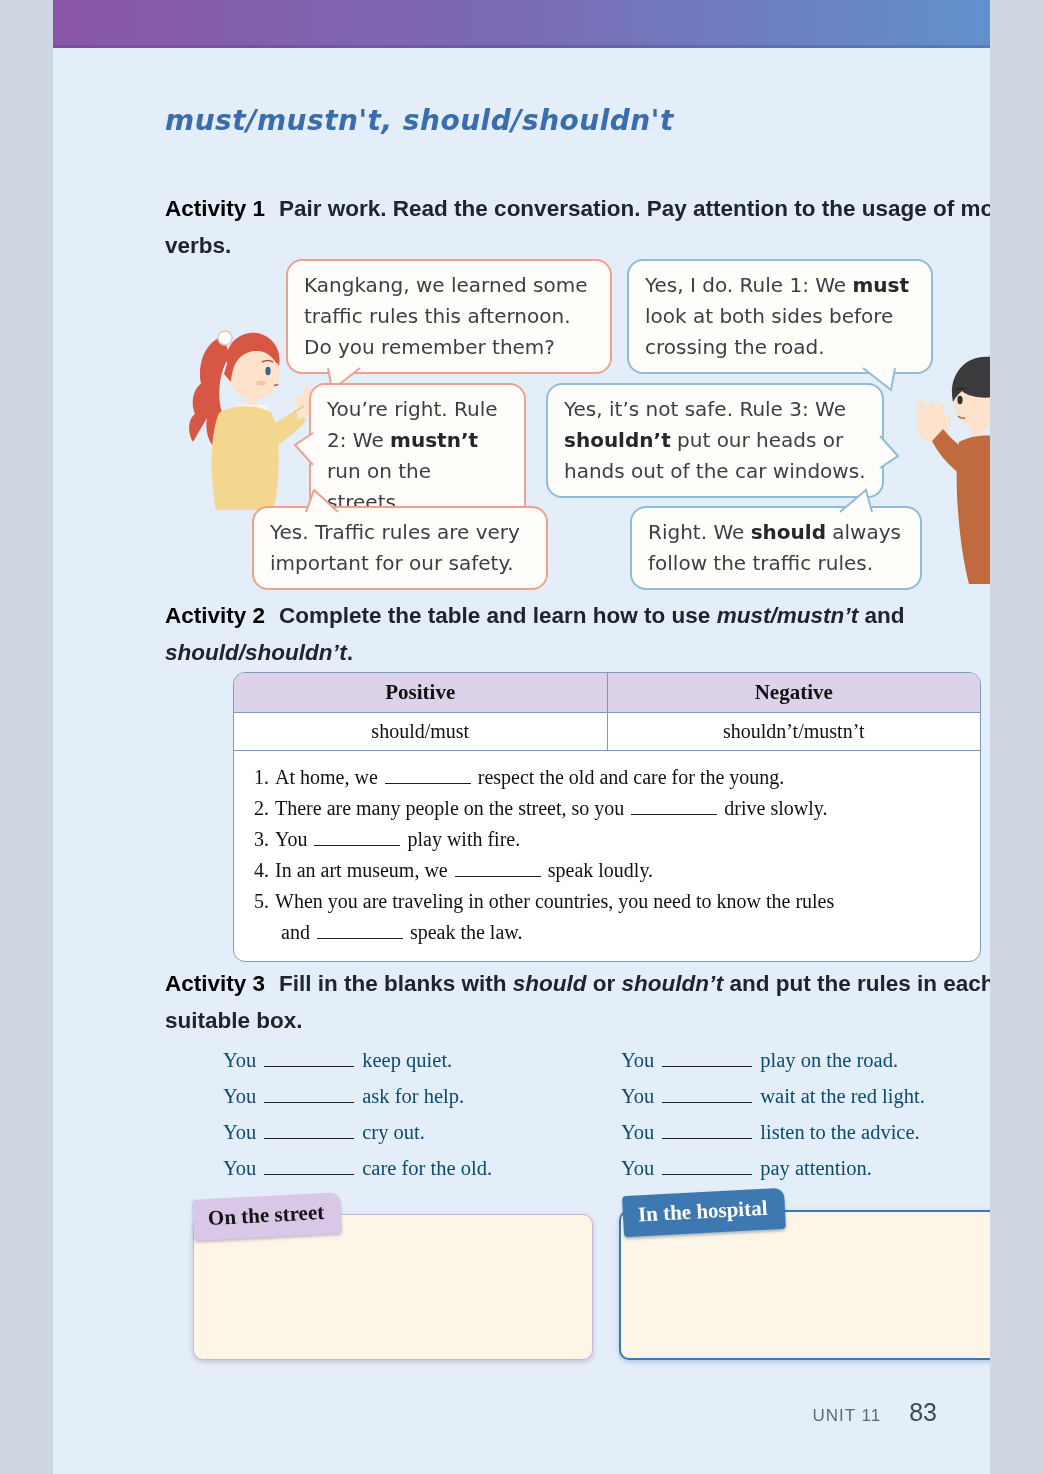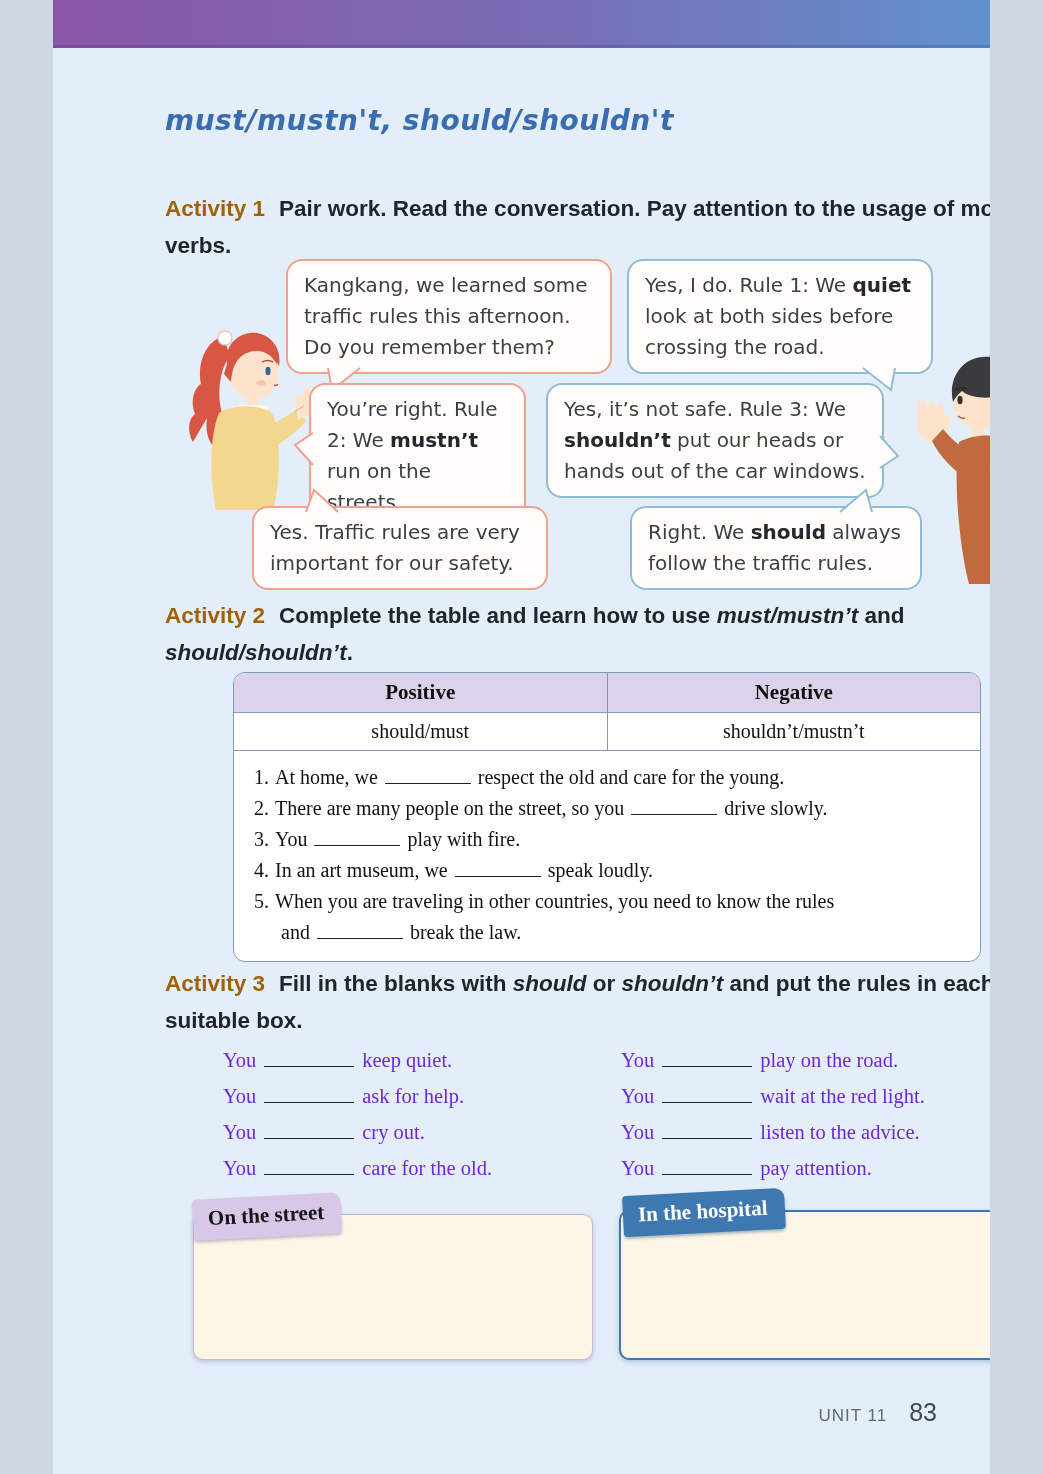--- a/index.html
+++ b/index.html
@@ -7,21 +7,21 @@
         font-family:"Liberation Sans",sans-serif;}
   
   .topbar{position:absolute;left:0;top:0;width:1043px;height:45px;
           background:linear-gradient(90deg,#8a57a6 0%,#7a6bb4 45%,#5b9ad2 100%);
           border-bottom:3px solid rgba(40,40,90,.18);}
   
   .title{position:absolute;left:112px;top:104px;margin:0;font-size:28px;font-weight:bold;font-style:italic;
          color:#3a6cb0;letter-spacing:.5px;font-family:"DejaVu Sans",sans-serif;}
   
   .act-heading{position:absolute;left:112px;font-size:22.5px;font-weight:bold;line-height:37px;color:#20242e;}
-  .act-heading .act-label{color:#a16207;margin-right:14px;}
+  .act-heading .act-label{color:#000000;margin-right:14px;}
   .act-heading .it{font-style:italic;}
   .a1{top:190px;width:880px;}
   .a2{top:597px;width:850px;}
   .a3{top:965px;width:884px;}
   
   .bubble{position:absolute;background:#fffdf9;border:2px solid;border-radius:16px;
           padding:9px 16px;font-family:"DejaVu Sans",sans-serif;font-size:20px;line-height:31px;
           color:#3a3f46;z-index:2;box-sizing:border-box;}
   .bubble p{margin:0;}
   .bubble .bd{font-weight:bold;color:#24272c;}
@@ -50,40 +50,40 @@
   .t-cell{flex:1;text-align:center;padding:7px 4px;box-sizing:border-box;}
   .t-cell:first-child{border-right:1.5px solid #7d9ab8;}
   .t-head{background:#dcd2e9;border-bottom:1.5px solid #7d9ab8;font-weight:bold;font-size:21px;justify-content:center;}
   .t-sub{border-bottom:1.5px solid #7d9ab8;font-size:20px;}
   .t-body{padding:11px 16px 13px 20px;font-size:20px;line-height:31px;}
   .t-item .num{margin-right:6px;}
   .t-item .cont{padding-left:27px;}
   .blank{display:inline-block;width:86px;border-bottom:1.5px solid #222;height:16px;
          margin:0 7px;vertical-align:baseline;}
   
-  .fill-col{position:absolute;font-family:"Liberation Serif",serif;font-size:20.5px;color:#6d28d9;}
+  .fill-col{position:absolute;font-family:"Liberation Serif",serif;font-size:20.5px;color:#0c4a6e;}
   .fill-left{left:170px;top:1042px;}
   .fill-right{left:568px;top:1042px;}
   .fill-row{height:36px;line-height:36px;}
   .blank3{display:inline-block;width:90px;border-bottom:1.5px solid #222;height:16px;
           margin:0 8px;vertical-align:baseline;}
   
   .rule-box{position:absolute;background:#fdf6e6;border-radius:10px;box-sizing:border-box;z-index:1;}
   .box-street{left:140px;top:1214px;width:400px;height:146px;border:1.5px solid #c9b6da;
               box-shadow:0 2px 5px rgba(120,110,160,.35);}
   .box-hospital{left:566px;top:1210px;width:400px;height:150px;border:2.5px solid #3e78b0;
                 box-shadow:0 2px 5px rgba(62,120,176,.35);}
   .tab{position:absolute;z-index:3;font-family:"Liberation Serif",serif;font-weight:bold;font-size:21px;
        padding:7px 17px 9px 15px;border-radius:4px 10px 4px 4px;transform:rotate(-3deg);}
   .tab-street{left:140px;top:1196px;background:#d8c7e6;color:#151515;
               box-shadow:0 2px 3px rgba(120,100,150,.4);}
   .tab-hospital{left:570px;top:1192px;background:#3e78b0;color:#fff;
                 box-shadow:0 2px 3px rgba(40,80,130,.4);}
   
-  .footer{position:absolute;right:53px;top:1398px;display:flex;align-items:baseline;gap:22px;}
+  .footer{position:absolute;right:53px;top:1398px;display:flex;align-items:baseline;gap:28px;}
   .footer .unit{font-size:17px;color:#5a6a7a;letter-spacing:1px;}
   .footer .pnum{font-size:25px;color:#3f4a55;}
 </style>
 </head>
 <body>
 
 <div class="page">
 
   <div class="topbar"></div>
 
@@ -131,21 +131,21 @@
         <path class="ts" d="M6,0 L10,22 L38,0"></path>
       </svg>
     <p><span>Kangkang, we learned some traffic rules this afternoon. Do you remember them?</span></p>
   </div>
 
   <div class="bubble boy b2">
     <svg class="tail" style="right:34px;bottom:-20px" width="36" height="24">
         <path class="tf" d="M2,0 L34,0 L30,22 Z"></path>
         <path class="ts" d="M2,0 L30,22 L34,0"></path>
       </svg>
-    <p><span>Yes, I do. Rule 1: We </span><span class="bd">quiet</span><span> look at both sides before crossing the road.</span></p>
+    <p><span>Yes, I do. Rule 1: We </span><span class="bd">must</span><span> look at both sides before crossing the road.</span></p>
   </div>
 
   <div class="bubble girl b3">
     <svg class="tail" style="left:-18px;top:46px" width="22" height="36">
         <path class="tf" d="M20,2 L20,34 L2,14 Z"></path>
         <path class="ts" d="M20,2 L2,14 L20,34"></path>
       </svg>
     <p><span>You’re right. Rule 2: We </span><span class="bd">mustn’t</span><span> run on the streets.</span></p>
   </div>
 
@@ -195,21 +195,21 @@
       </div>
       <div class="t-item">
         <span class="num">3.</span><span>You</span><span class="blank"></span><span>play with fire.</span>
       </div>
       <div class="t-item">
         <span class="num">4.</span><span>In an art museum, we</span><span class="blank"></span><span>speak loudly.</span>
       </div>
       <div class="t-item">
         <span class="num">5.</span><span>When you are traveling in other countries, you need to know the rules</span>
         <div class="cont">
-          <span>and</span><span class="blank"></span><span>break the law.</span>
+          <span>and</span><span class="blank"></span><span>speak the law.</span>
         </div>
       </div>
     </div>
   </div>
 
   <div class="act-heading a3">
     <span class="act-label">Activity 3</span><span>Fill in the blanks with </span><span class="it">should</span><span> or </span><span class="it">shouldn’t</span><span> and put the rules in each suitable box.</span>
   </div>
 
   <div class="fill-col fill-left">

